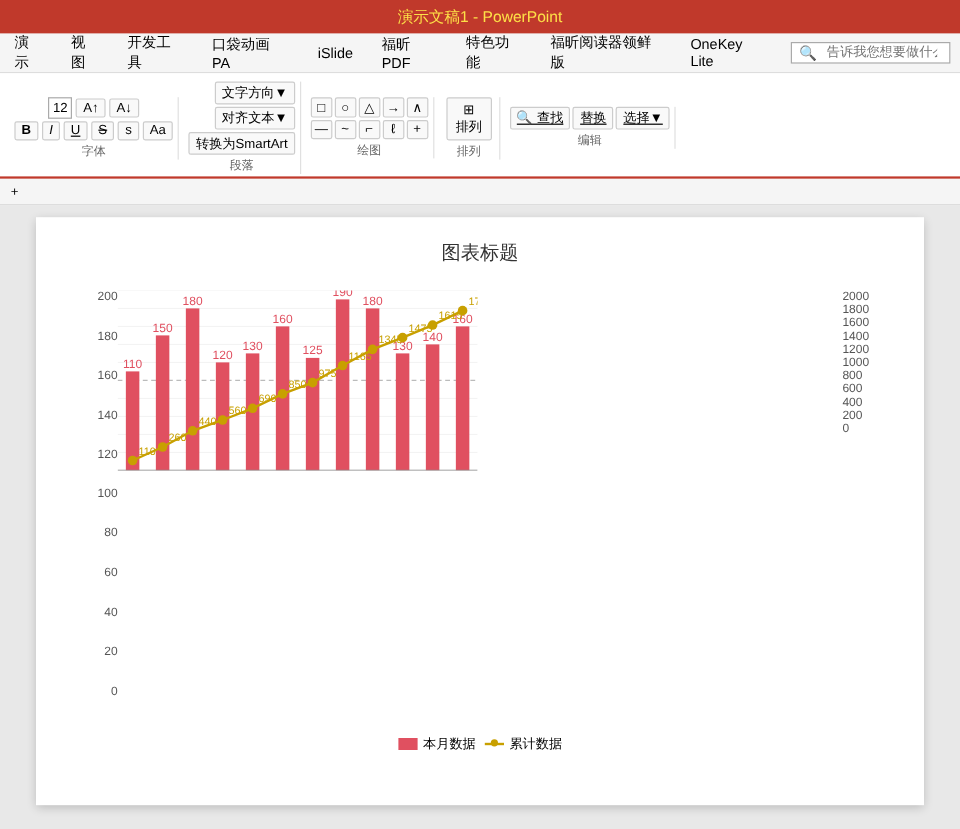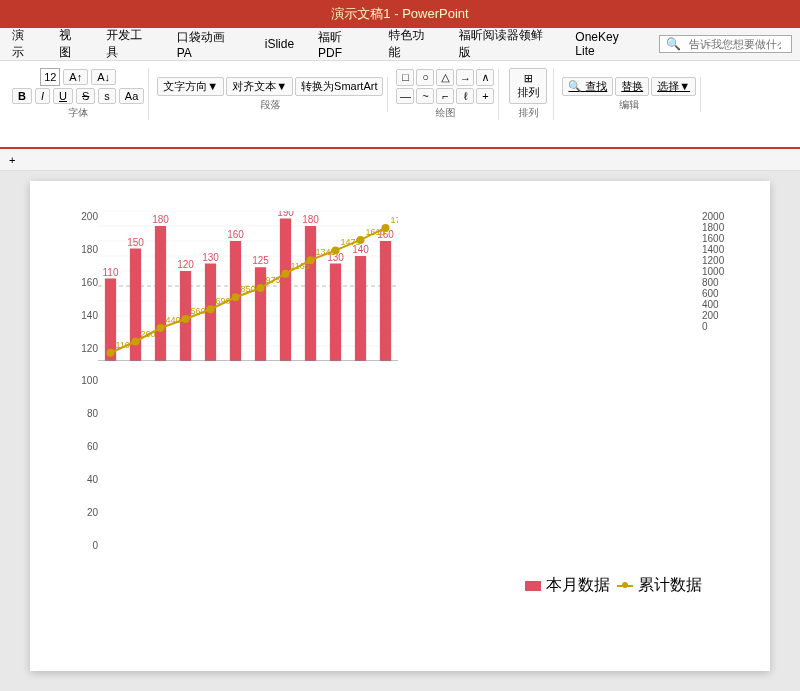--- a/index.html
+++ b/index.html
@@ -5,21 +5,21 @@
     * { box-sizing: border-box; margin: 0; padding: 0; }
     body { font-family: 'Microsoft YaHei', SimSun, Arial, sans-serif; font-size: 12px; background: #f0f0f0; width: 800px; height: 691px; overflow: hidden; }
 
     
     .title-bar {
       background: #c0392b;
       height: 28px;
       display: flex;
       align-items: center;
       justify-content: center;
-      color: #fef9c3;
+      color: #fde047;
       font-size: 13px;
     }
 
     
     .menu-bar {
       background: #f5f5f5;
       height: 24px;
       display: flex;
       align-items: center;
       padding: 16px 8px;
@@ -187,23 +187,23 @@
       color: #555;
     }
     .x-label { text-align: center; flex: 1; }
     
     .legend {
       position: absolute;
       bottom: 5px;
       left: 38px;
       right: 38px;
       display: flex;
-      justify-content: flex-end;
+      justify-content: center;
       gap: 7px;
-      font-size: 16px;
+      font-size: 11px;
     }
     .legend-item {
       display: flex;
       align-items: center;
       gap: 5px;
     }
     .legend-color {
       width: 16px;
       height: 10px;
     }
@@ -262,21 +262,21 @@
         <button class="ribbon-btn" style="font-style:italic;">I</button>
         <button class="ribbon-btn" style="text-decoration:underline;">U</button>
         <button class="ribbon-btn" style="text-decoration:line-through;">S</button>
         <button class="ribbon-btn">s</button>
         <button class="ribbon-btn">Aa</button>
       </div>
       <div class="ribbon-label">字体</div>
     </div>
 
     <div class="ribbon-group" style="padding:0 4px;">
-      <div class="ribbon-group-inner" style="flex-direction:row; align-items:center; gap:2px;">
+      <div class="ribbon-group-inner" style="flex-direction:column; align-items:flex-end; gap:2px;">
         <button class="ribbon-btn">文字方向▼</button>
         <button class="ribbon-btn">对齐文本▼</button>
         <button class="ribbon-btn">转换为SmartArt</button>
       </div>
       <div class="ribbon-label">段落</div>
     </div>
 
     <div class="ribbon-group" style="padding:0 4px;">
       <div class="ribbon-group-inner">
         <div style="display:grid; grid-template-columns: repeat(5,18px); gap:2px;">
@@ -316,20 +316,21 @@
     </div>
   </div>
 </div>
 
 <div class="toolbar-row">
   <button class="toolbar-btn">+</button>
 </div>
 
 <div class="slide-area">
   <div class="slide">
+    <div class="chart-title">图表标题</div>
     <div class="chart-container">
 
       <div class="y-axis-left" id="yAxisLeft">
           <span>200</span>
           <span>180</span>
           <span>160</span>
           <span>140</span>
           <span>120</span>
           <span>100</span>
           <span>80</span>

